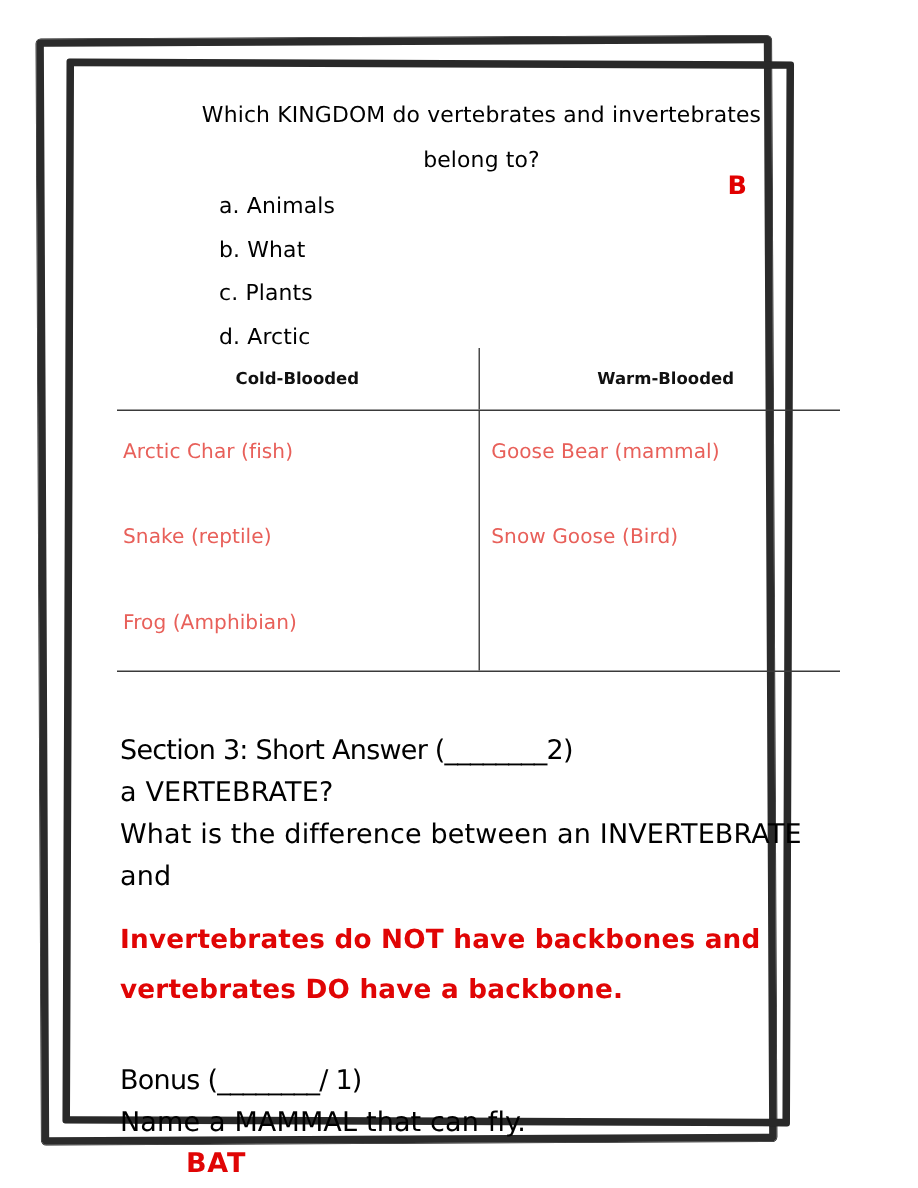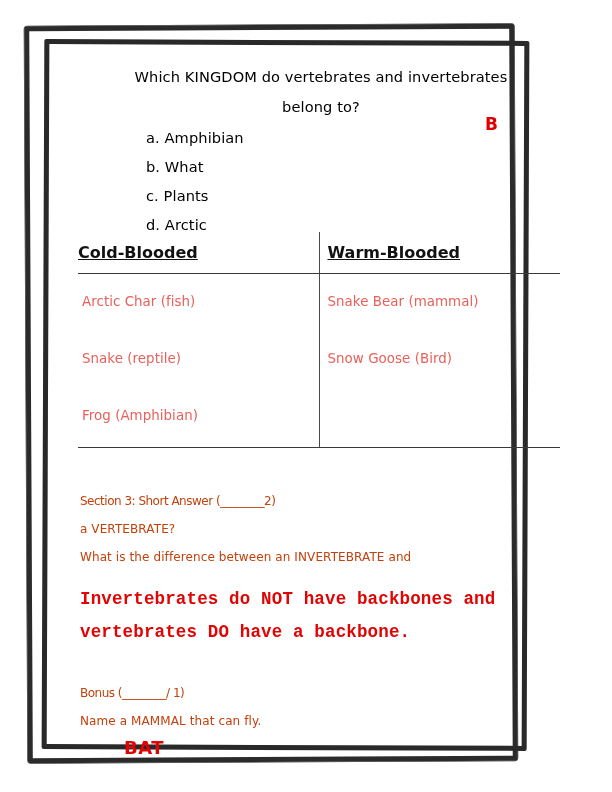--- a/index.html
+++ b/index.html
@@ -106,28 +106,27 @@
     height: 216px;
   }
   .tbl {
     width: 100%;
     height: 100%;
     border-collapse: collapse;
     table-layout: fixed;
   }
   .tbl th {
     height: 41px;
-    font-size: 16px;
+    font-size: 11px;
     font-weight: bold;
     color: #111111;
-    text-align: left;
+    text-align: center;
     vertical-align: middle;
     border-bottom: 1.4px solid #3a3a3a;
     padding: 0;
-    text-decoration: underline;
   }
   .tbl td {
     vertical-align: top;
     padding: 14px 0 12px 4px;
     border-bottom: 1.4px solid #3a3a3a;
   }
   .tbl .col-div {
     border-left: 1.4px solid #4a4a4a;
     padding-left: 8px;
     margin-left: 35px;
@@ -143,32 +142,31 @@
   .cell-item:last-child { margin-bottom: 0; }
 
   
   .lower {
     position: absolute;
     left: 80px;
     top: 487px;
     width: 490px;
   }
   .s-line {
-    font-size: 12px;
-    color: #c2410c;
+    font-size: 18px;
+    color: #000000;
     line-height: 28px;
     letter-spacing: 0.1px;
   }
   .ans-red {
     font-size: 17.5px;
     font-weight: bold;
     color: #E00505;
     line-height: 33px;
     letter-spacing: 0.15px;
-    font-family: Liberation Mono, monospace;
   }
   .spacer-a { height: 12px; }
   .spacer-b { height: 30px; }
   .bat {
     font-size: 18px;
     font-weight: bold;
     color: #E00505;
     line-height: 26px;
     letter-spacing: 0.5px;
     margin-left: 44px;
@@ -181,21 +179,21 @@
 <div class="page">
 
   <div class="border-frame frame-outer"></div>
   <div class="border-frame frame-inner"></div>
 
   <div class="content">
     <div class="q-line">Which KINGDOM do vertebrates and invertebrates</div>
     <div class="q-line">belong to?</div>
 
     <div class="choices">
-      <div class="choice">a. Amphibian</div>
+      <div class="choice">a. Animals</div>
       <div class="choice">b. What</div>
       <div class="choice">c. Plants</div>
       <div class="choice">d. Arctic</div>
     </div>
   </div>
 
   <div class="mark-b">B</div>
 
   <div class="table-wrap">
     <table class="tbl">
@@ -206,21 +204,21 @@
         </tr>
       </thead>
       <tbody>
         <tr>
           <td>
             <div class="cell-item">Arctic Char (fish)</div>
             <div class="cell-item">Snake (reptile)</div>
             <div class="cell-item">Frog (Amphibian)</div>
           </td>
           <td class="col-div">
-            <div class="cell-item">Snake Bear (mammal)</div>
+            <div class="cell-item">Goose Bear (mammal)</div>
             <div class="cell-item">Snow Goose (Bird)</div>
           </td>
         </tr>
       </tbody>
     </table>
   </div>
 
   <div class="lower">
     <div class="s-line blank">Section 3: Short Answer (________2)</div>
     <div class="s-line">a VERTEBRATE?</div>

